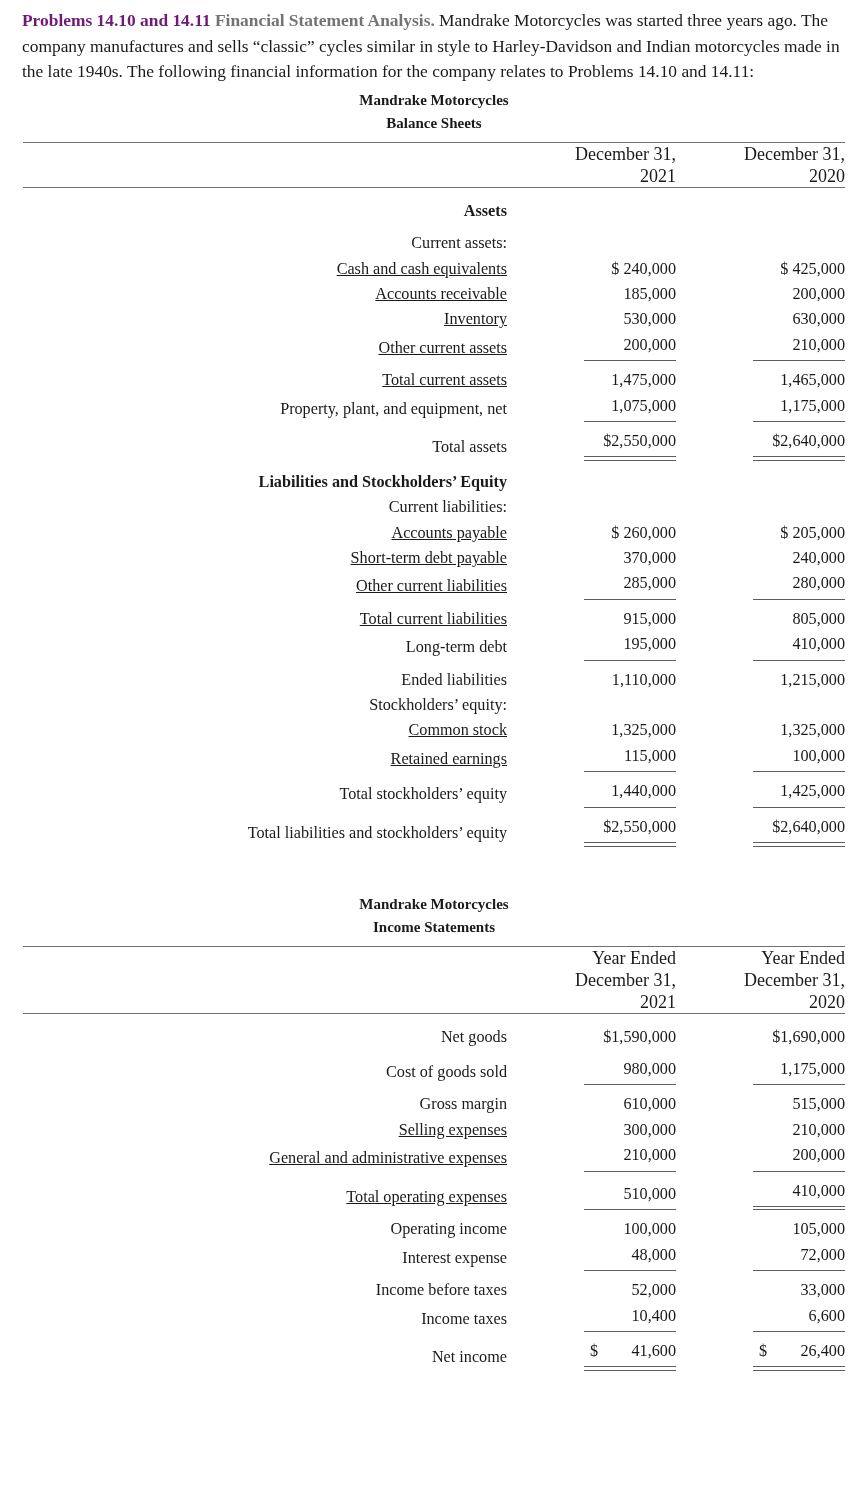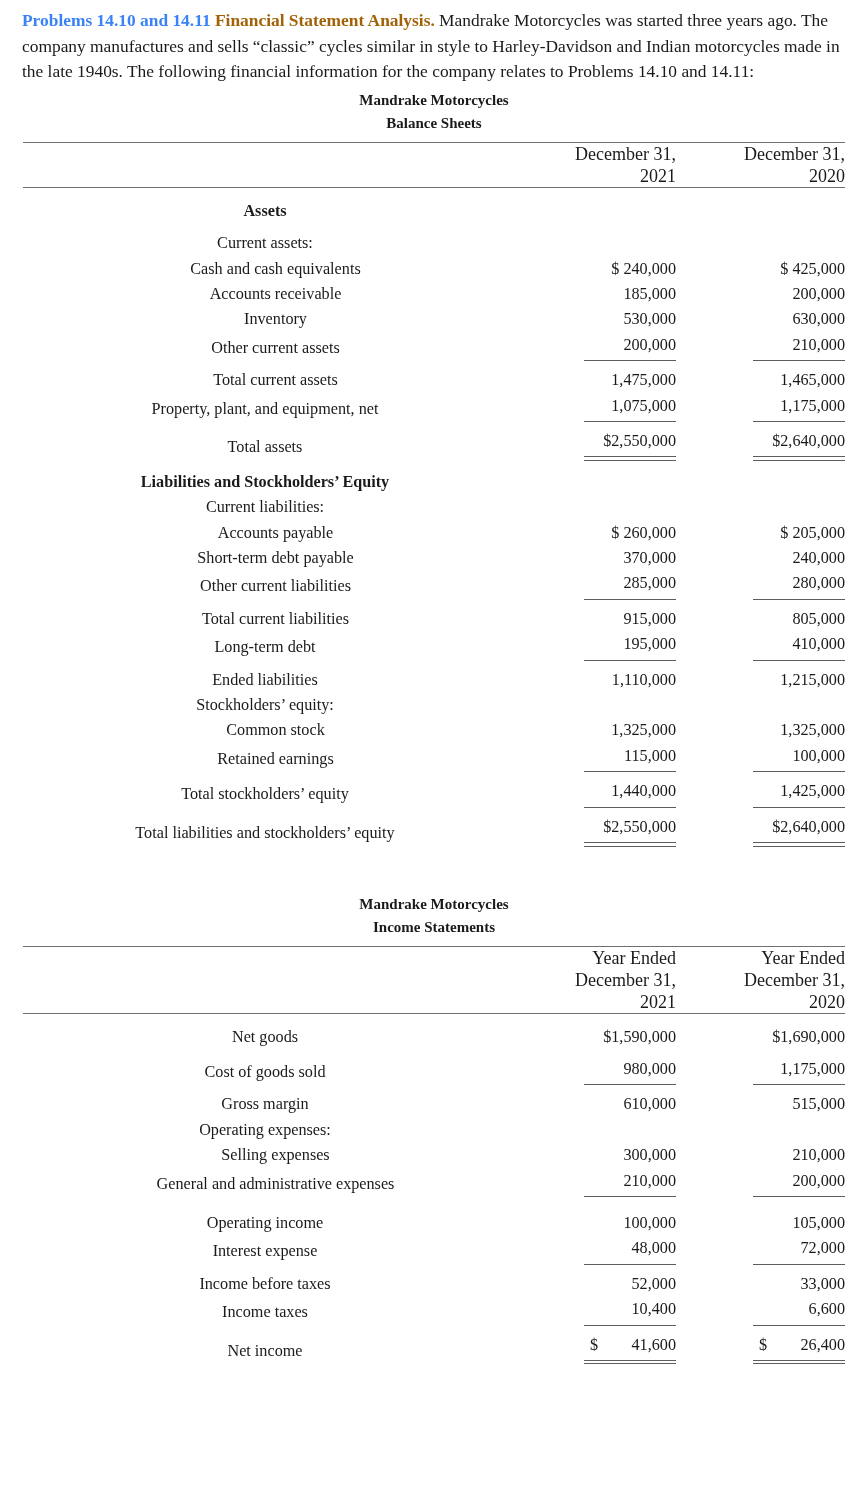--- a/index.html
+++ b/index.html
@@ -28,21 +28,21 @@
     text-align: left;
     margin: 0 0 4px 0;
     padding: 0 2px 0 0;
   }
   .intro .prob-label {
     color: #3a7b8c;
     font-weight: bold;
   }
   .intro .title-bold {
     font-weight: bold;
-    color: #a16207;
+    color: #737373;
   }
 
   
   .statement {
     width: 822px;
     margin: 0 auto;
     box-sizing: border-box;
   }
   .stmt-title {
     text-align: center;
@@ -80,28 +80,28 @@
     text-align: right;
     font-weight: bold;
     font-size: 18px;
     line-height: 22px;
     padding: 9px 0 8px 0;
   }
   .colhead span { display: block; }
 
   
   .lbl {
-    text-align: center;
+    text-align: right;
     line-height: 25.4px;
     padding: 0;
     white-space: nowrap;
   }
   .lbl.bold { font-weight: bold; }
   .lbl.i1 { padding-left: 0px; margin-left: 44px; }
-  .lbl.i2 { padding-left: 21px; }
+  .lbl.i2 { padding-left: 21px; text-decoration: underline; }
 
   
   .num {
     text-align: right;
     line-height: 25.4px;
     white-space: nowrap;
     font-variant-numeric: lining-nums tabular-nums;
   }
   .num .amt { display: inline-block; }
 
@@ -135,21 +135,21 @@
   .sp-md td { height: 11px; }
   .gap-statements { height: 46px; }
   .sect-gap td { height: 9px; }
 </style>
 </head>
 <body>
 
 <div class="page">
 
   <p class="intro">
-    <span class="prob-label" style="color: #3b82f6;">Problems 14.10 and 14.11</span>
+    <span class="prob-label" style="color: #701a75;">Problems 14.10 and 14.11</span>
     <span class="title-bold">Financial Statement Analysis.</span><span> Mandrake Motorcycles was started three years ago. The company manufactures and sells “classic” cycles similar in style to Harley-Davidson and Indian motorcycles made in the late 1940s. The following financial information for the company relates to Problems 14.10 and 14.11:</span>
   </p>
 
   <div class="statement">
 
     <div class="stmt-title">
       <span>Mandrake Motorcycles</span>
       <span class="ln2">Balance Sheets</span>
     </div>
 
@@ -401,38 +401,38 @@
         <tr class="sp-sm">
             <td colspan="3"></td>
           </tr>
 
         <tr>
           <td class="lbl i1">Gross margin</td>
           <td class="num">610,000</td>
           <td class="num">515,000</td>
         </tr>
         <tr>
-          <td class="lbl i1">Operating expenses:</td>
-          <td></td>
-            <td></td>
-        </tr>
-        <tr>
           <td class="lbl i2">Selling expenses</td>
           <td class="num">300,000</td>
           <td class="num">210,000</td>
         </tr>
         <tr>
           <td class="lbl i2">General and administrative expenses</td>
           <td class="num"><span class="amt">210,000</span><span class="bar under"></span></td>
           <td class="num"><span class="amt">200,000</span><span class="bar under"></span></td>
         </tr>
         <tr class="sp-sm">
             <td colspan="3"></td>
           </tr>
 
+        <tr>
+          <td class="lbl i2">Total operating expenses</td>
+          <td class="num"><span class="amt">510,000</span><span class="bar under"></span></td>
+          <td class="num"><span class="amt">410,000</span><span class="bar dbl"></span></td>
+        </tr>
         <tr class="sp-sm">
             <td colspan="3"></td>
           </tr>
 
         <tr>
           <td class="lbl i1">Operating income</td>
           <td class="num">100,000</td>
           <td class="num">105,000</td>
         </tr>
         <tr>

